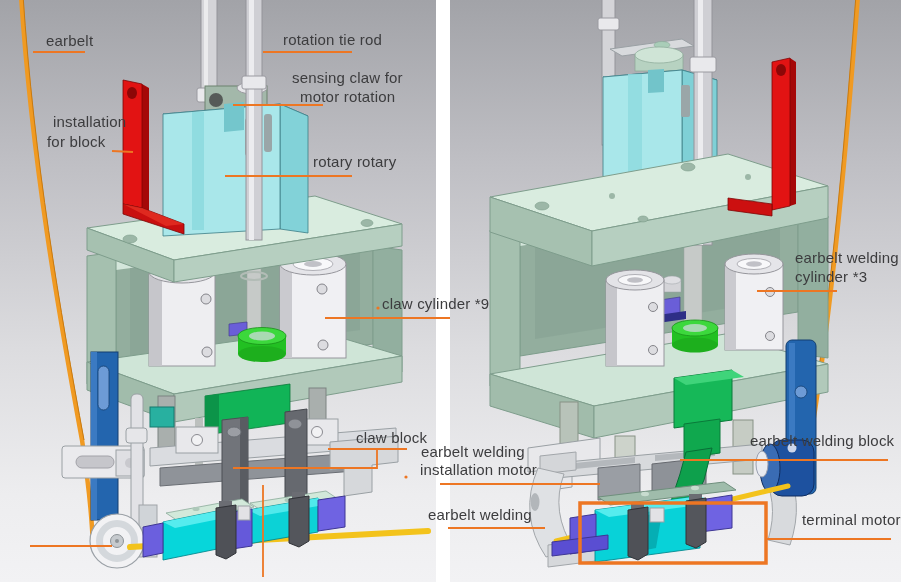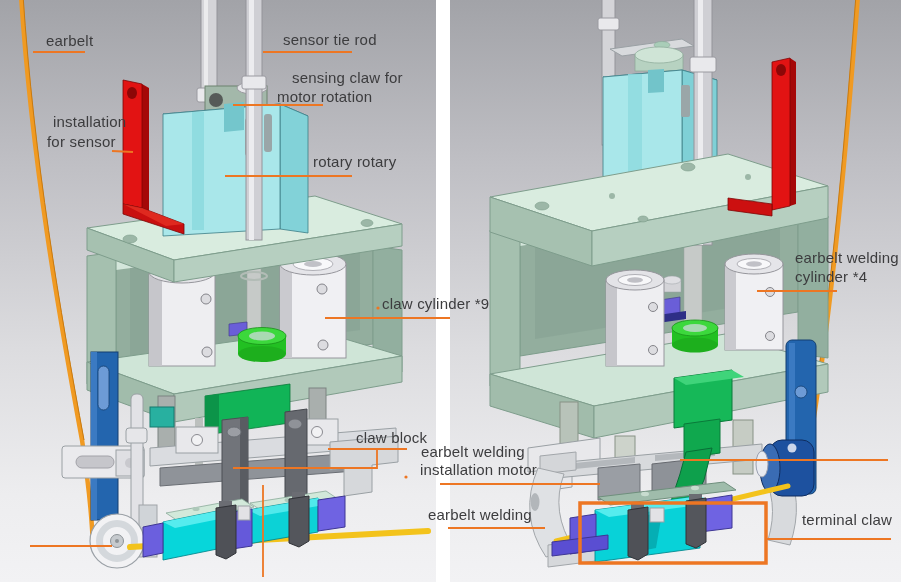--- a/index.html
+++ b/index.html
@@ -370,29 +370,30 @@
     <line x1="448" y1="528" x2="545" y2="528"></line>
     <line x1="680" y1="460" x2="888" y2="460"></line>
     <line x1="766" y1="539" x2="891" y2="539"></line>
     <circle cx="378" cy="308" r="1.6" fill="#ED7623" stroke="none"></circle>
     <circle cx="406" cy="477" r="1.6" fill="#ED7623" stroke="none"></circle>
   </g>
   <rect x="580" y="503" width="186" height="60" fill="none" stroke="#ED7623" stroke-width="3.5"></rect>
 </svg>
 
 <div class="lbl" style="left:46px;top:33px">earbelt</div>
-<div class="lbl" style="left:283px;top:32px">sensor tie rod</div>
+<div class="lbl" style="left:283px;top:32px">rotation tie rod</div>
 <div class="lbl" style="left:292px;top:70px">sensing claw for</div>
-<div class="lbl" style="left:277px;top:89px">motor rotation</div>
+<div class="lbl" style="left:300px;top:89px">motor rotation</div>
 <div class="lbl" style="left:53px;top:114px">installation</div>
-<div class="lbl" style="left:47px;top:134px">for sensor</div>
+<div class="lbl" style="left:47px;top:134px">for block</div>
 <div class="lbl" style="left:313px;top:154px">rotary rotary</div>
 <div class="lbl" style="left:382px;top:296px">claw cylinder *9</div>
 <div class="lbl" style="left:356px;top:430px">claw block</div>
 
 <div class="lbl" style="left:795px;top:250px">earbelt welding</div>
-<div class="lbl" style="left:795px;top:269px">cylinder *4</div>
+<div class="lbl" style="left:795px;top:269px">cylinder *3</div>
 <div class="lbl" style="left:421px;top:444px">earbelt welding</div>
 <div class="lbl" style="left:420px;top:462px">installation motor</div>
 <div class="lbl" style="left:428px;top:507px">earbelt welding</div>
-<div class="lbl" style="left:802px;top:512px">terminal claw</div>
+<div class="lbl" style="left:750px;top:433px">earbelt welding block</div>
+<div class="lbl" style="left:802px;top:512px">terminal motor</div>
 
 </div>
 
 </body></html>

